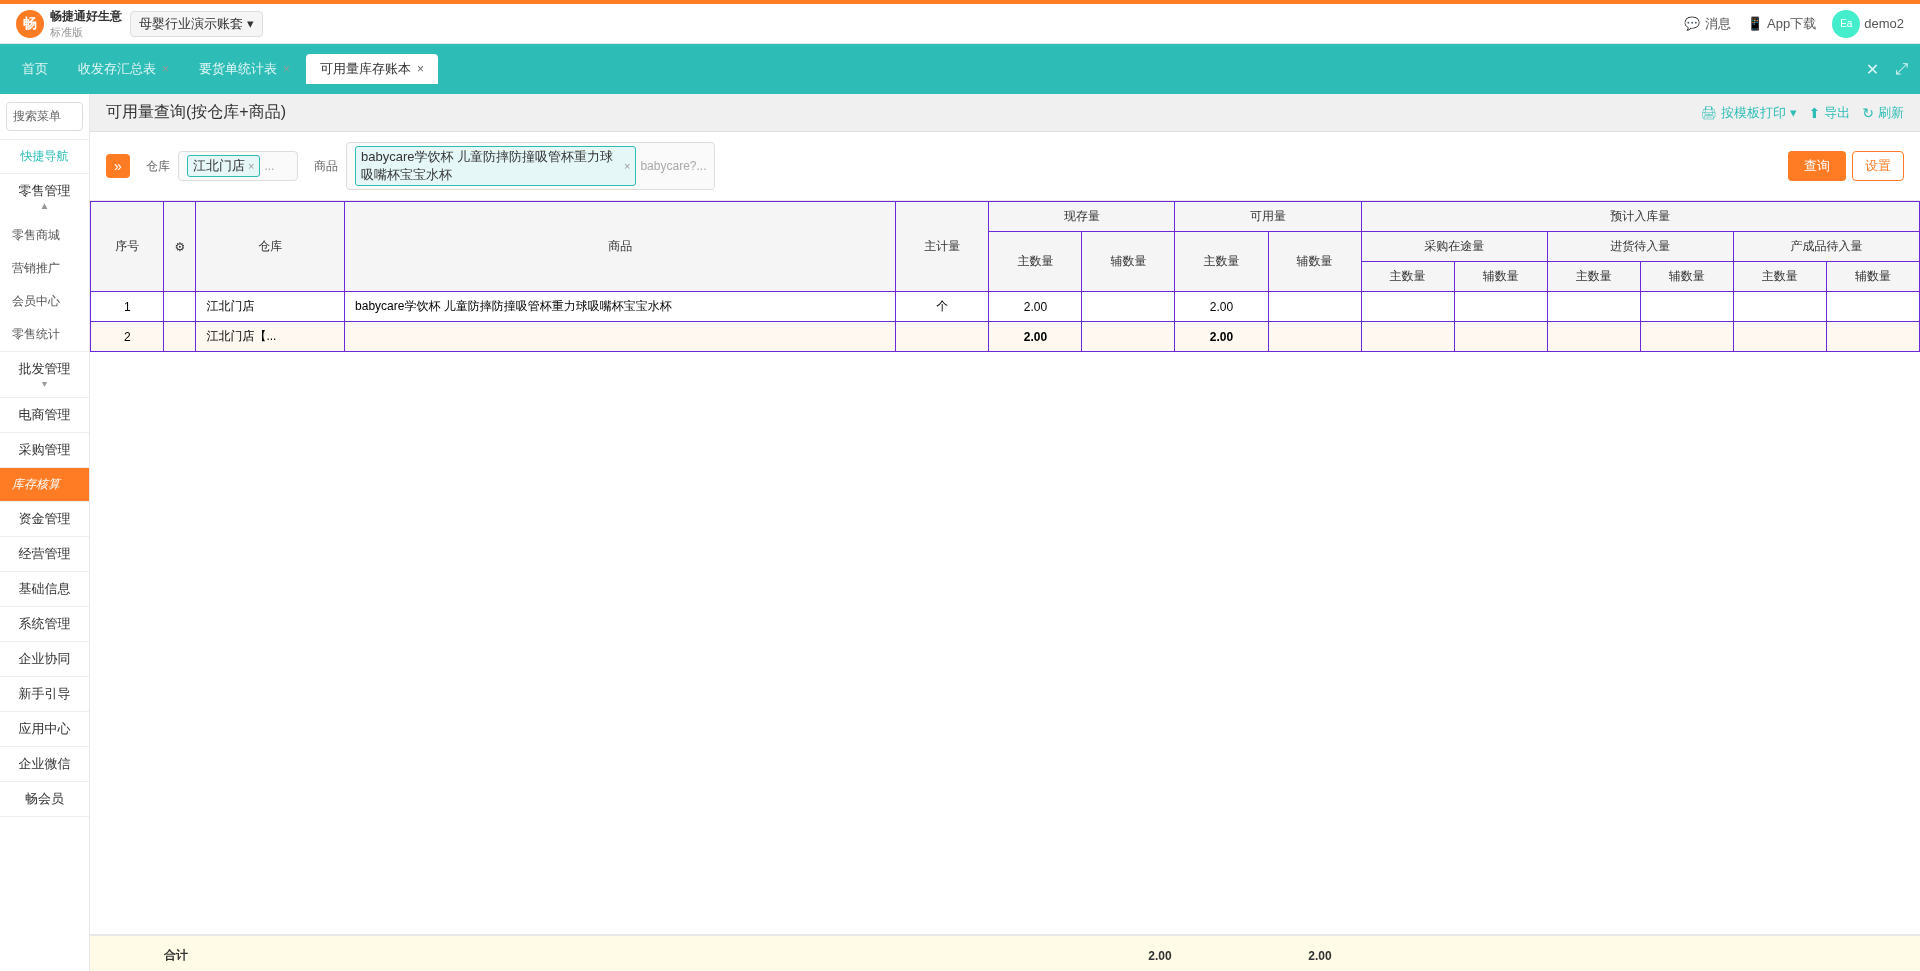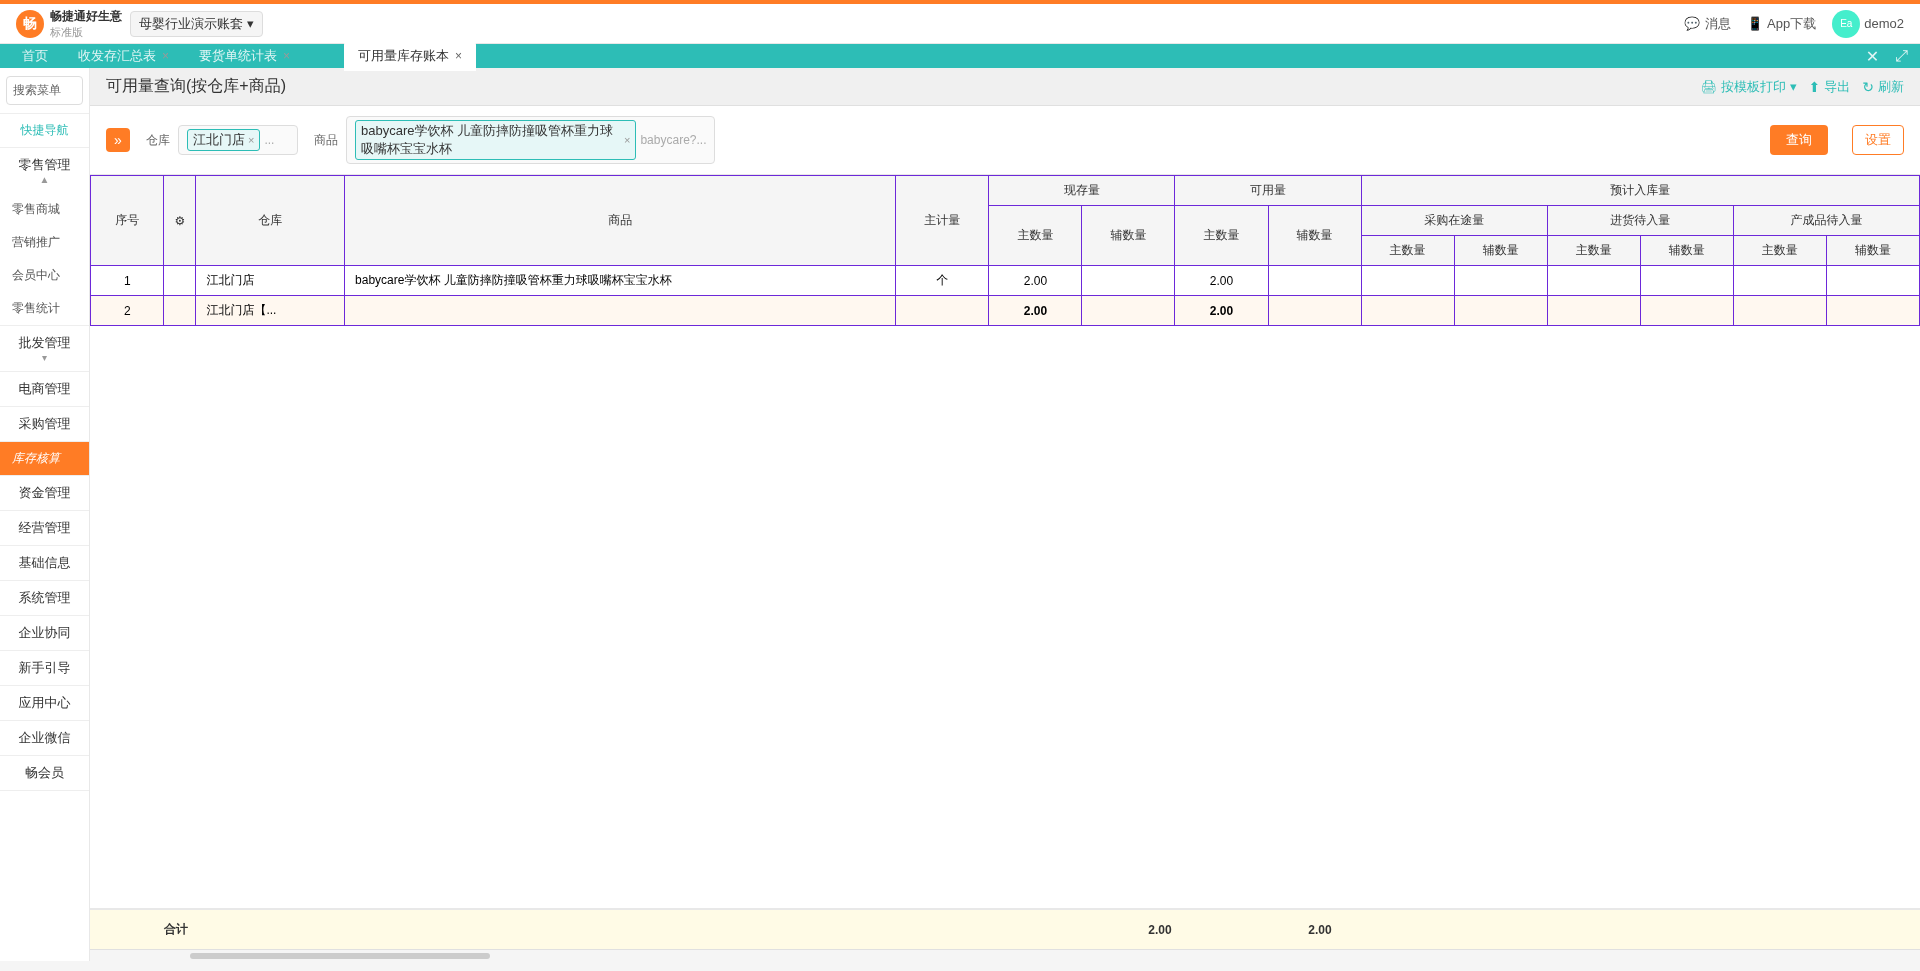--- a/index.html
+++ b/index.html
@@ -14,28 +14,28 @@
     .top-bar-left { display: flex; align-items: center; gap: 8px; }
     .logo-area { display: flex; align-items: center; gap: 6px; cursor: pointer; }
     .logo-icon { width: 28px; height: 28px; background: #ff7c25; border-radius: 50%; display: flex; align-items: center; justify-content: center; color: #fff; font-size: 14px; font-weight: bold; }
     .industry-selector { display: flex; align-items: center; gap: 4px; background: #f5f5f5; border: 1px solid #ddd; border-radius: 4px; padding: 3px 8px; cursor: pointer; color: #333; font-size: 12px; }
     .top-bar-right { display: flex; align-items: center; gap: 16px; }
     .top-right-item { display: flex; align-items: center; gap: 4px; cursor: pointer; color: #555; font-size: 12px; }
     .avatar { width: 28px; height: 28px; border-radius: 50%; background: #4ec; display: flex; align-items: center; justify-content: center; color: #fff; font-size: 11px; overflow: hidden; }
 
     
     .tab-bar {
-      display: flex; align-items: center; background: #2dbdb6; height: 24px; padding: 0 8px;
+      display: flex; align-items: center; background: #2dbdb6; height: 50px; padding: 0 8px;
     }
     .tab-item {
       display: flex; align-items: center; gap: 6px; padding: 0 14px; height: 30px;
       border-radius: 4px 4px 0 0; cursor: pointer; font-size: 13px; color: rgba(255,255,255,0.85);
       margin-right: 2px; position: relative;
     }
-    .tab-item.active { background: #fff; color: #333; margin-left: 38px; }
+    .tab-item.active { background: #fff; color: #333; }
     .tab-item .tab-close { font-size: 12px; color: #999; cursor: pointer; }
     .tab-item.active .tab-close { color: #666; }
     .tab-bar-actions { margin-left: auto; display: flex; gap: 8px; }
     .tab-bar-btn { color: rgba(255,255,255,0.85); cursor: pointer; font-size: 16px; padding: 4px; }
 
     
     .main-layout { display: flex; height: calc(971px - 40px - 38px); }
 
     
     .sidebar { width: 90px; background: #fff; border-right: 1px solid #e8e8e8; display: flex; flex-direction: column; overflow-y: auto; }
@@ -57,21 +57,21 @@
 
     
     .filter-row { background: #fff; padding: 10px 16px; border-bottom: 1px solid #e8e8e8; display: flex; align-items: center; gap: 16px; }
     .filter-toggle-btn { background: #ff7c25; color: #fff; border: none; border-radius: 4px; width: 24px; height: 24px; cursor: pointer; display: flex; align-items: center; justify-content: center; font-size: 14px; flex-shrink: 0; }
     .filter-group { display: flex; align-items: center; gap: 8px; }
     .filter-label { color: #666; font-size: 12px; white-space: nowrap; }
     .filter-value-box { display: flex; align-items: center; gap: 4px; border: 1px solid #ddd; border-radius: 4px; padding: 3px 8px; background: #fafafa; min-width: 120px; }
     .filter-tag { display: flex; align-items: center; gap: 3px; background: #e6f7f7; border: 1px solid #2dbdb6; border-radius: 3px; padding: 1px 5px; font-size: 12px; color: #333; }
     .filter-tag .remove { cursor: pointer; color: #999; font-size: 11px; }
     .filter-ellipsis { color: #aaa; cursor: pointer; font-size: 12px; }
-    .filter-actions { margin-left: auto; display: flex; gap: 24px; }
+    .filter-actions { margin-left: auto; display: flex; gap: 6px; }
     .btn-query { background: #ff7c25; color: #fff; border: none; border-radius: 4px; padding: 5px 16px; cursor: pointer; font-size: 13px; }
     .btn-settings { background: #fff; color: #ff7c25; border: 1px solid #ff7c25; border-radius: 4px; padding: 5px 12px; cursor: pointer; font-size: 13px; }
 
     
     .table-area { flex: 1; overflow: auto; padding: 0; background: #fff; }
     .data-table { width: 100%; border-collapse: collapse; }
     .data-table th, .data-table td { border: 1px solid #6d28d9; padding: 6px 10px; font-size: 12px; text-align: center; white-space: nowrap; }
     .data-table th { background: #f5f5f5; color: #333; font-weight: 500; }
     .data-table thead tr:first-child th { background: #f5f5f5; }
     .data-table tbody tr td:nth-child(3) { text-align: left; }

